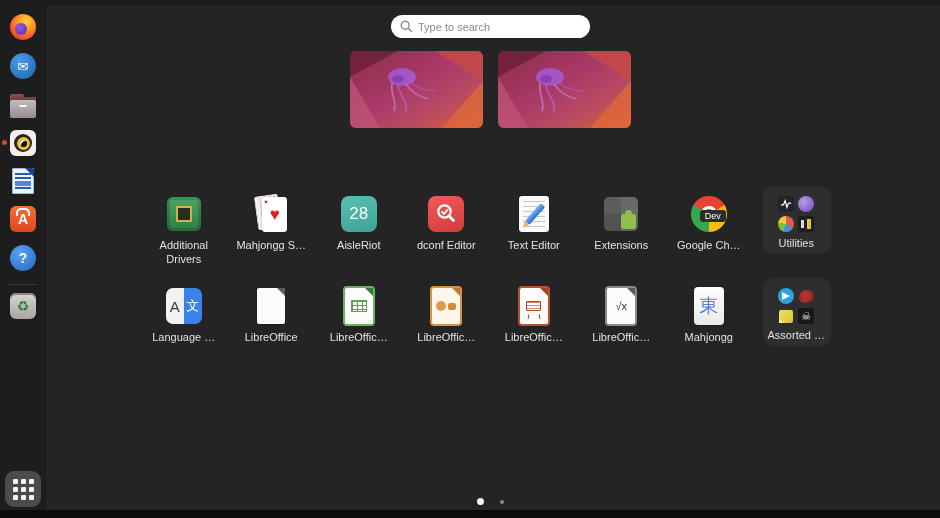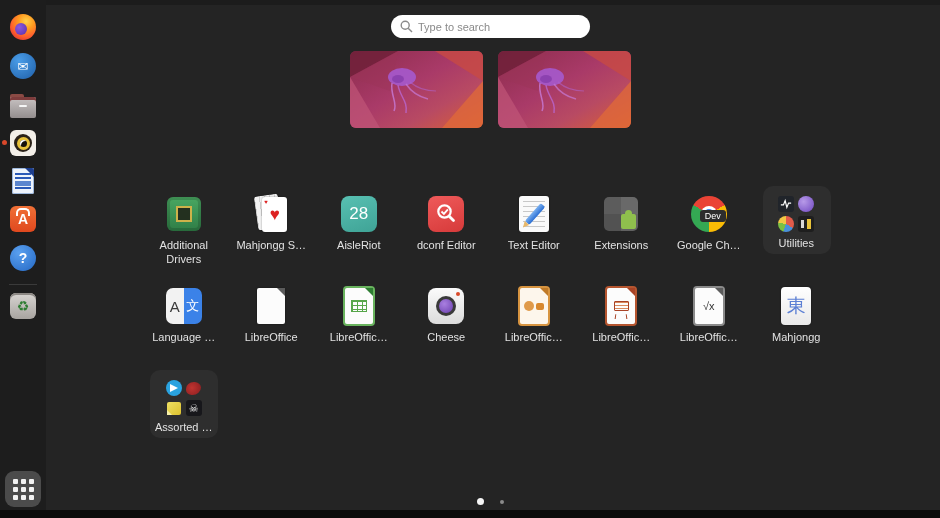--- a/index.html
+++ b/index.html
@@ -378,31 +378,20 @@
   <div class="app-cell">
     <div class="app-icon">
         <span class="lo-doc lo-calc">
       <span class="fold fold-green"></span>
           <span class="sheet"></span>
     </span>
       </div>
     <div class="app-label">LibreOffic…</div>
   </div>
 
-  <div class="app-cell">
-    <div class="app-icon">
-        <span class="ic-cheese">
-      <span class="lens">
-            <i></i>
-          </span>
-          <span class="rec"></span>
-    </span>
-      </div>
-    <div class="app-label">Cheese</div>
-  </div>
 
   <div class="app-cell">
     <div class="app-icon">
         <span class="lo-doc lo-impress">
       <span class="fold fold-orange"></span>
           <span class="head"></span>
           <span class="bubble"></span>
     </span>
       </div>
     <div class="app-label">LibreOffic…</div>

